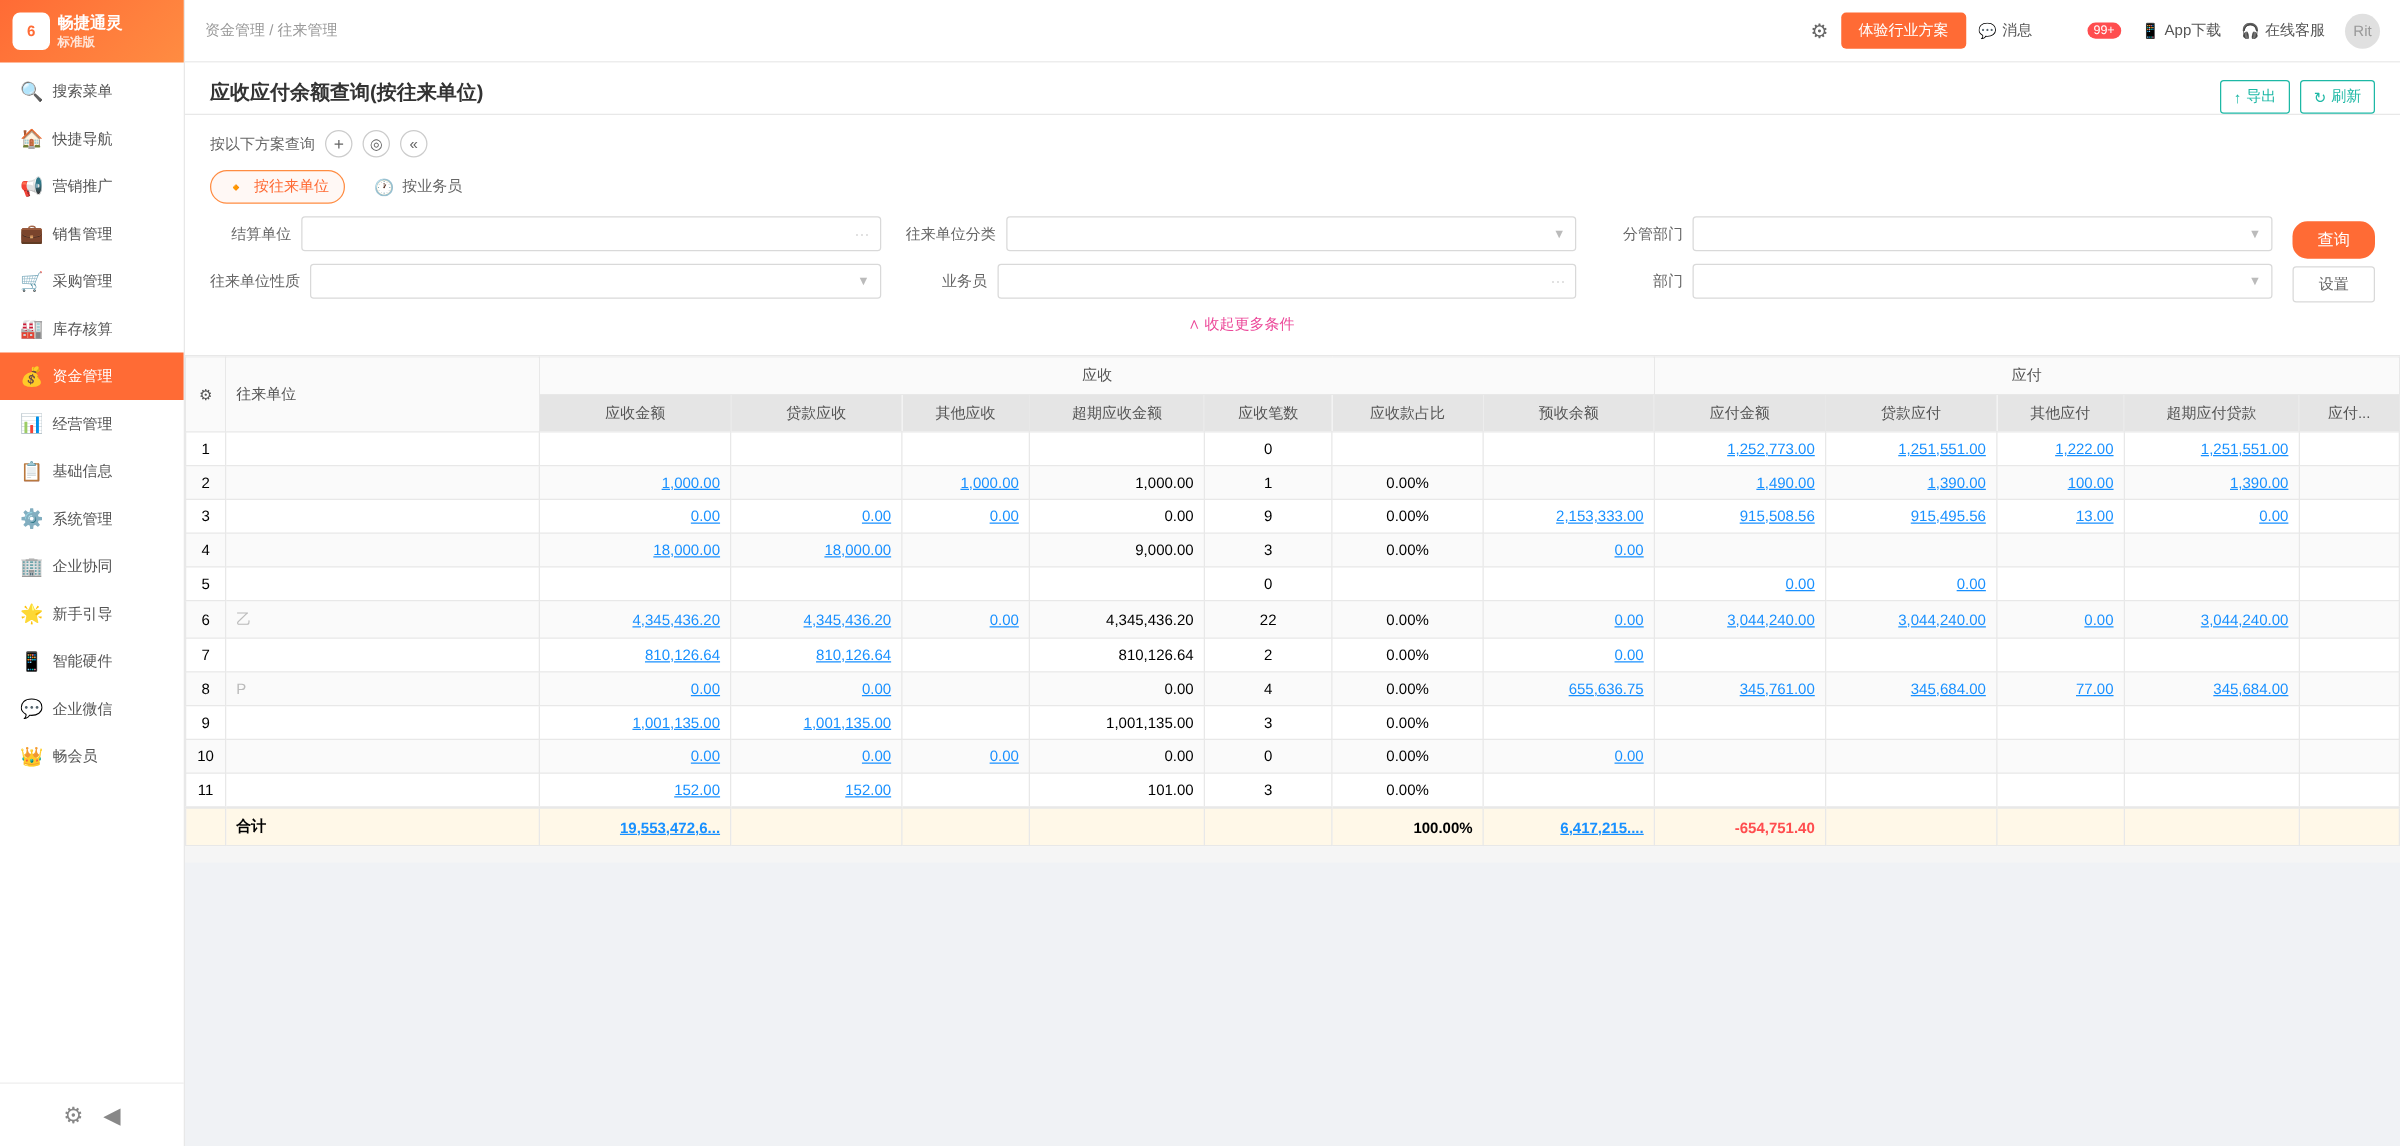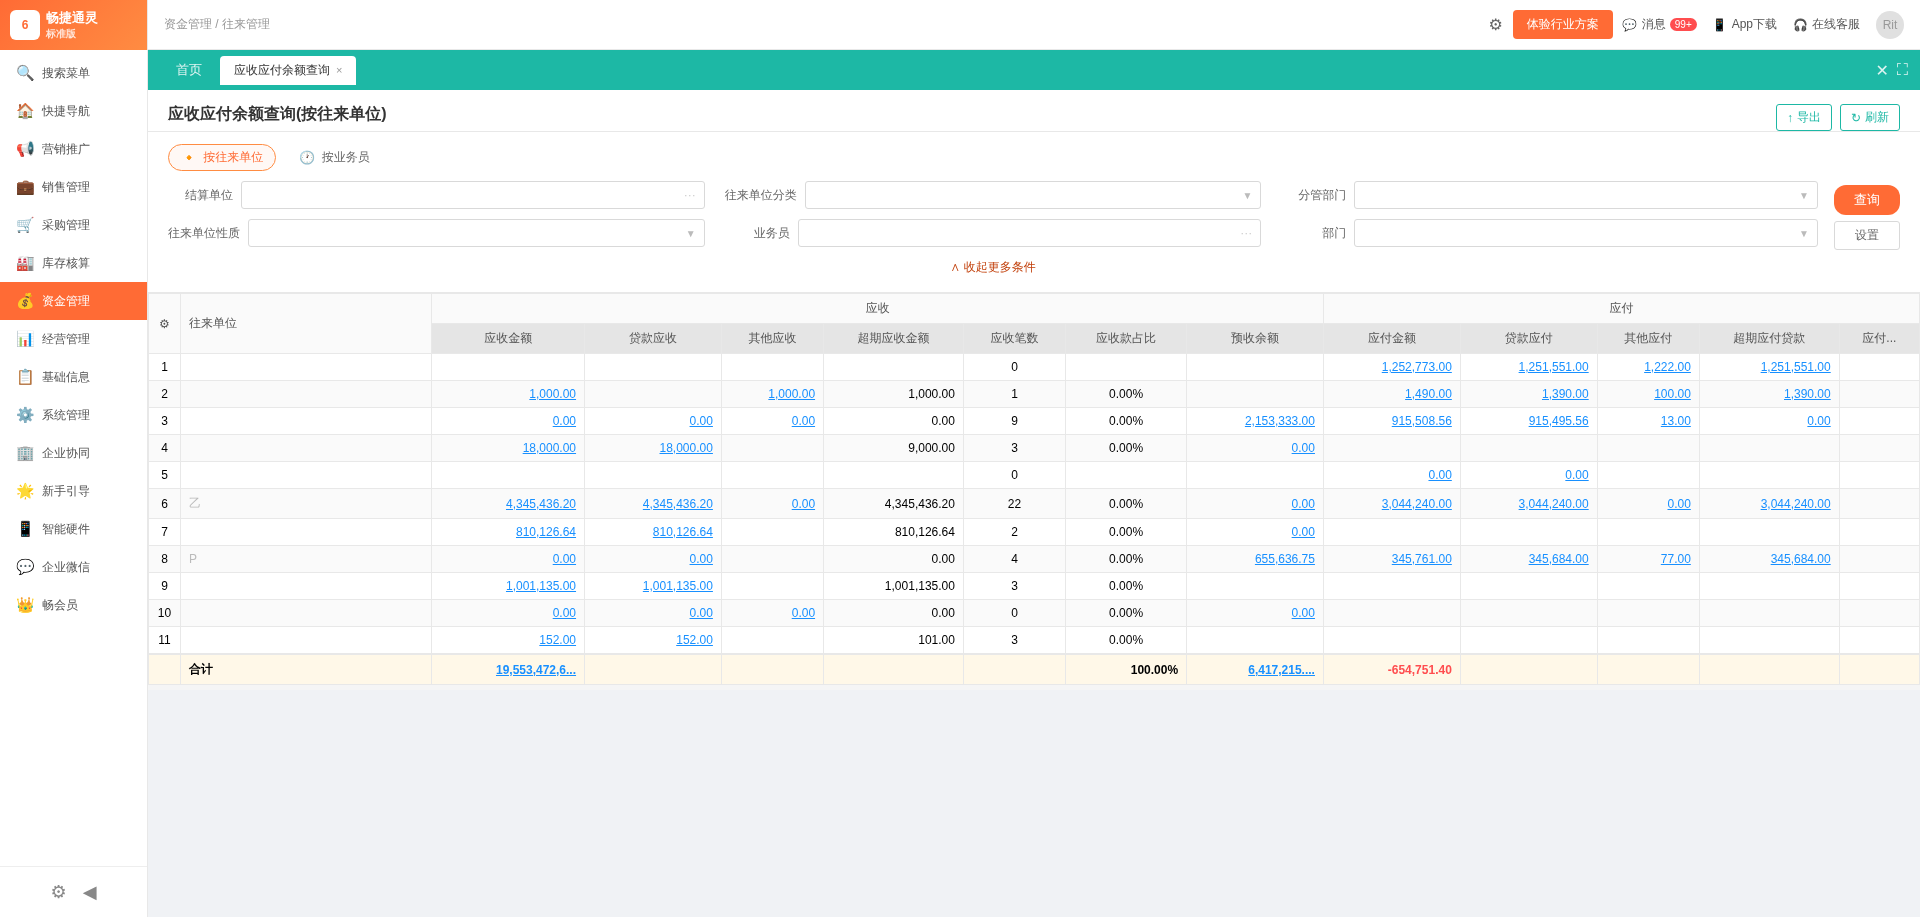--- a/index.html
+++ b/index.html
@@ -52,21 +52,21 @@
     }
     .topbar-gear { font-size: 16px; color: #666; cursor: pointer; }
     .topbar-promo-btn {
       background: #ff6b35; color: #fff; border: none; border-radius: 4px;
       padding: 6px 14px; cursor: pointer; font-size: 12px;
     }
     .topbar-right { display: flex; align-items: center; gap: 16px; margin-left: auto; }
     .topbar-right-item { display: flex; align-items: center; gap: 4px; color: #555; cursor: pointer; font-size: 12px; }
     .badge {
       background: #ff4d4f; color: #fff; font-size: 10px; border-radius: 8px;
-      padding: 1px 5px; min-width: 18px; text-align: center;
+      padding: 1px 5px; min-width: 18px; text-align: center; margin-left: 40px;
     }
     .user-avatar { width: 28px; height: 28px; border-radius: 50%; background: #e0e0e0; display: flex; align-items: center; justify-content: center; font-size: 11px; color: #999; }
 
     
     .tabbar {
       height: 40px; background: #1db8a5; display: flex; align-items: center; padding: 0 12px; gap: 2px;
     }
     .tab-home {
       padding: 6px 16px; color: #fff; font-size: 13px; cursor: pointer; opacity: 0.85;
     }
@@ -131,21 +131,21 @@
       display: flex; align-items: center; gap: 8px;
     }
     .filter-row-label { color: #666; font-size: 12px; min-width: 65px; text-align: right; }
     .filter-input {
       flex: 1; height: 28px; border: 1px solid #d9d9d9; border-radius: 3px;
       padding: 0 8px; font-size: 12px; color: #333; background: #fff; display: flex; align-items: center;
     }
     .filter-input .dots { color: #ccc; margin-left: auto; }
     .filter-input .arrow { color: #bbb; margin-left: auto; font-size: 10px; }
     .filter-collapse {
-      text-align: center; padding: 4px; cursor: pointer; color: #c2410c; font-size: 12px;
+      text-align: center; padding: 4px; cursor: pointer; color: #ec4899; font-size: 12px;
     }
     .filter-buttons {
       display: flex; flex-direction: column; gap: 6px; justify-content: flex-start; padding-top: 4px;
     }
     .btn-query {
       background: #ff6b35; color: #fff; border: none; border-radius: 12px;
       padding: 6px 20px; cursor: pointer; font-size: 13px;
     }
     .btn-settings {
       background: #fff; color: #666; border: 1px solid #d9d9d9; border-radius: 3px;
@@ -279,49 +279,44 @@
       <div class="topbar-right-item">
         <span>🎧</span>
         <span>在线客服</span>
       </div>
       <div class="user-avatar">
         <span>Rit</span>
       </div>
     </div>
   </div>
 
-  <div class="tabbar">
-    <div class="tab-home">首页</div>
-    <div class="tab-active">
-      <span>应收应付余额查询</span>
-      <span class="tab-close">×</span>
-    </div>
-    <div class="tabbar-actions">
-      <span class="tabbar-action-btn">✕</span>
-      <span class="tabbar-action-btn">⛶</span>
-    </div>
-  </div>
 
   <div style="flex:1; overflow:auto; background:#f5f5f5; padding: 0;">
 
     <div class="page-header">
       <div class="page-title">应收应付余额查询(按往来单位)</div>
       <div class="page-actions">
         <button class="btn-export">
           <span>↑</span>
           <span>导出</span>
         </button>
         <button class="btn-refresh">
           <span>↻</span>
           <span>刷新</span>
         </button>
       </div>
     </div>
 
     <div class="filter-area">
+      <div class="filter-top">
+        <span class="filter-label">按以下方案查询</span>
+        <div class="filter-add-btn">+</div>
+        <div class="filter-scheme-btn">◎</div>
+        <div class="filter-collapse-btn">«</div>
+      </div>
       <div class="filter-schemes">
         <span class="scheme-option scheme-active">
           <span class="scheme-icon">🔸</span>
           <span>按往来单位</span>
         </span>
         <span class="scheme-option scheme-inactive">
           <span class="scheme-icon">🕐</span>
           <span>按业务员</span>
         </span>
       </div>

